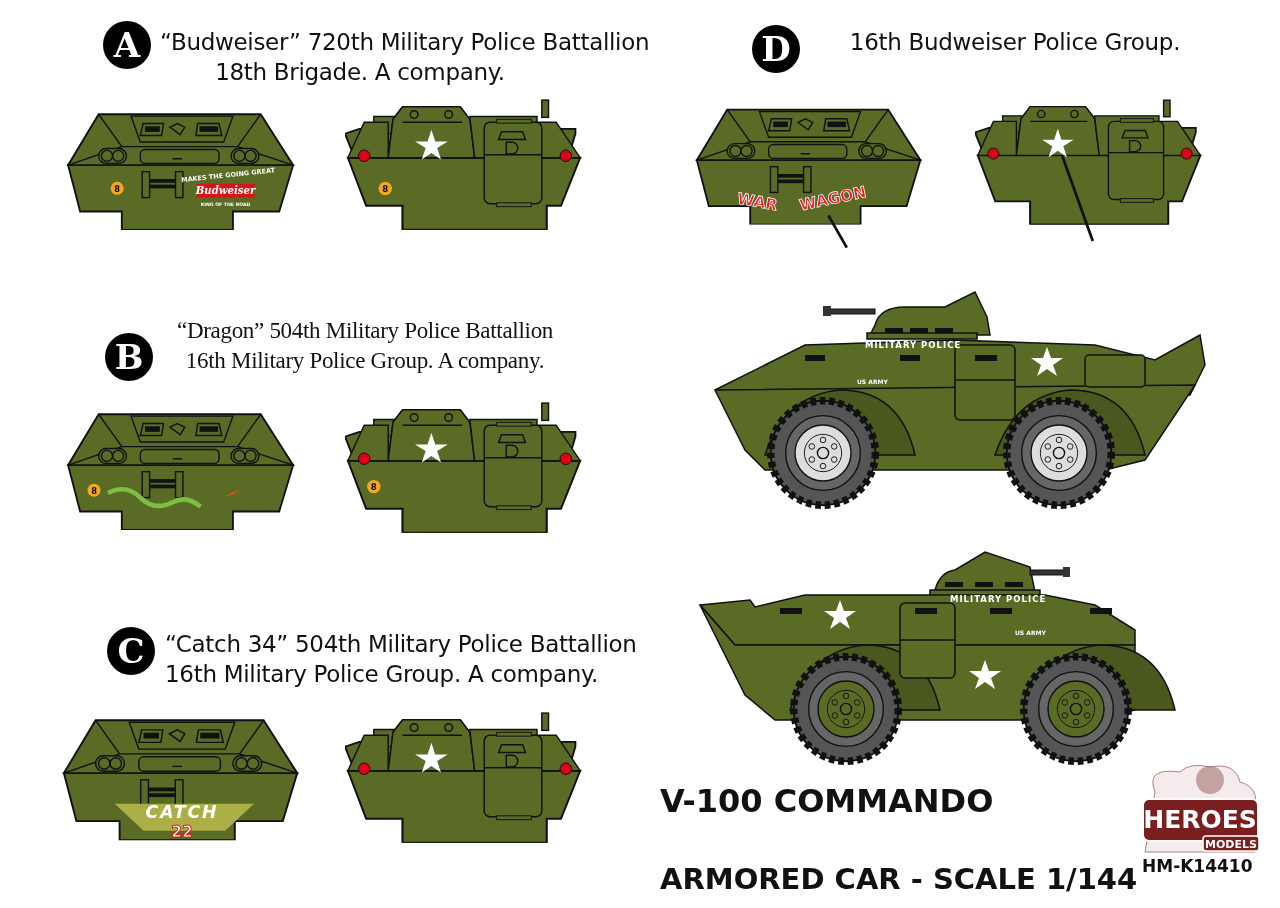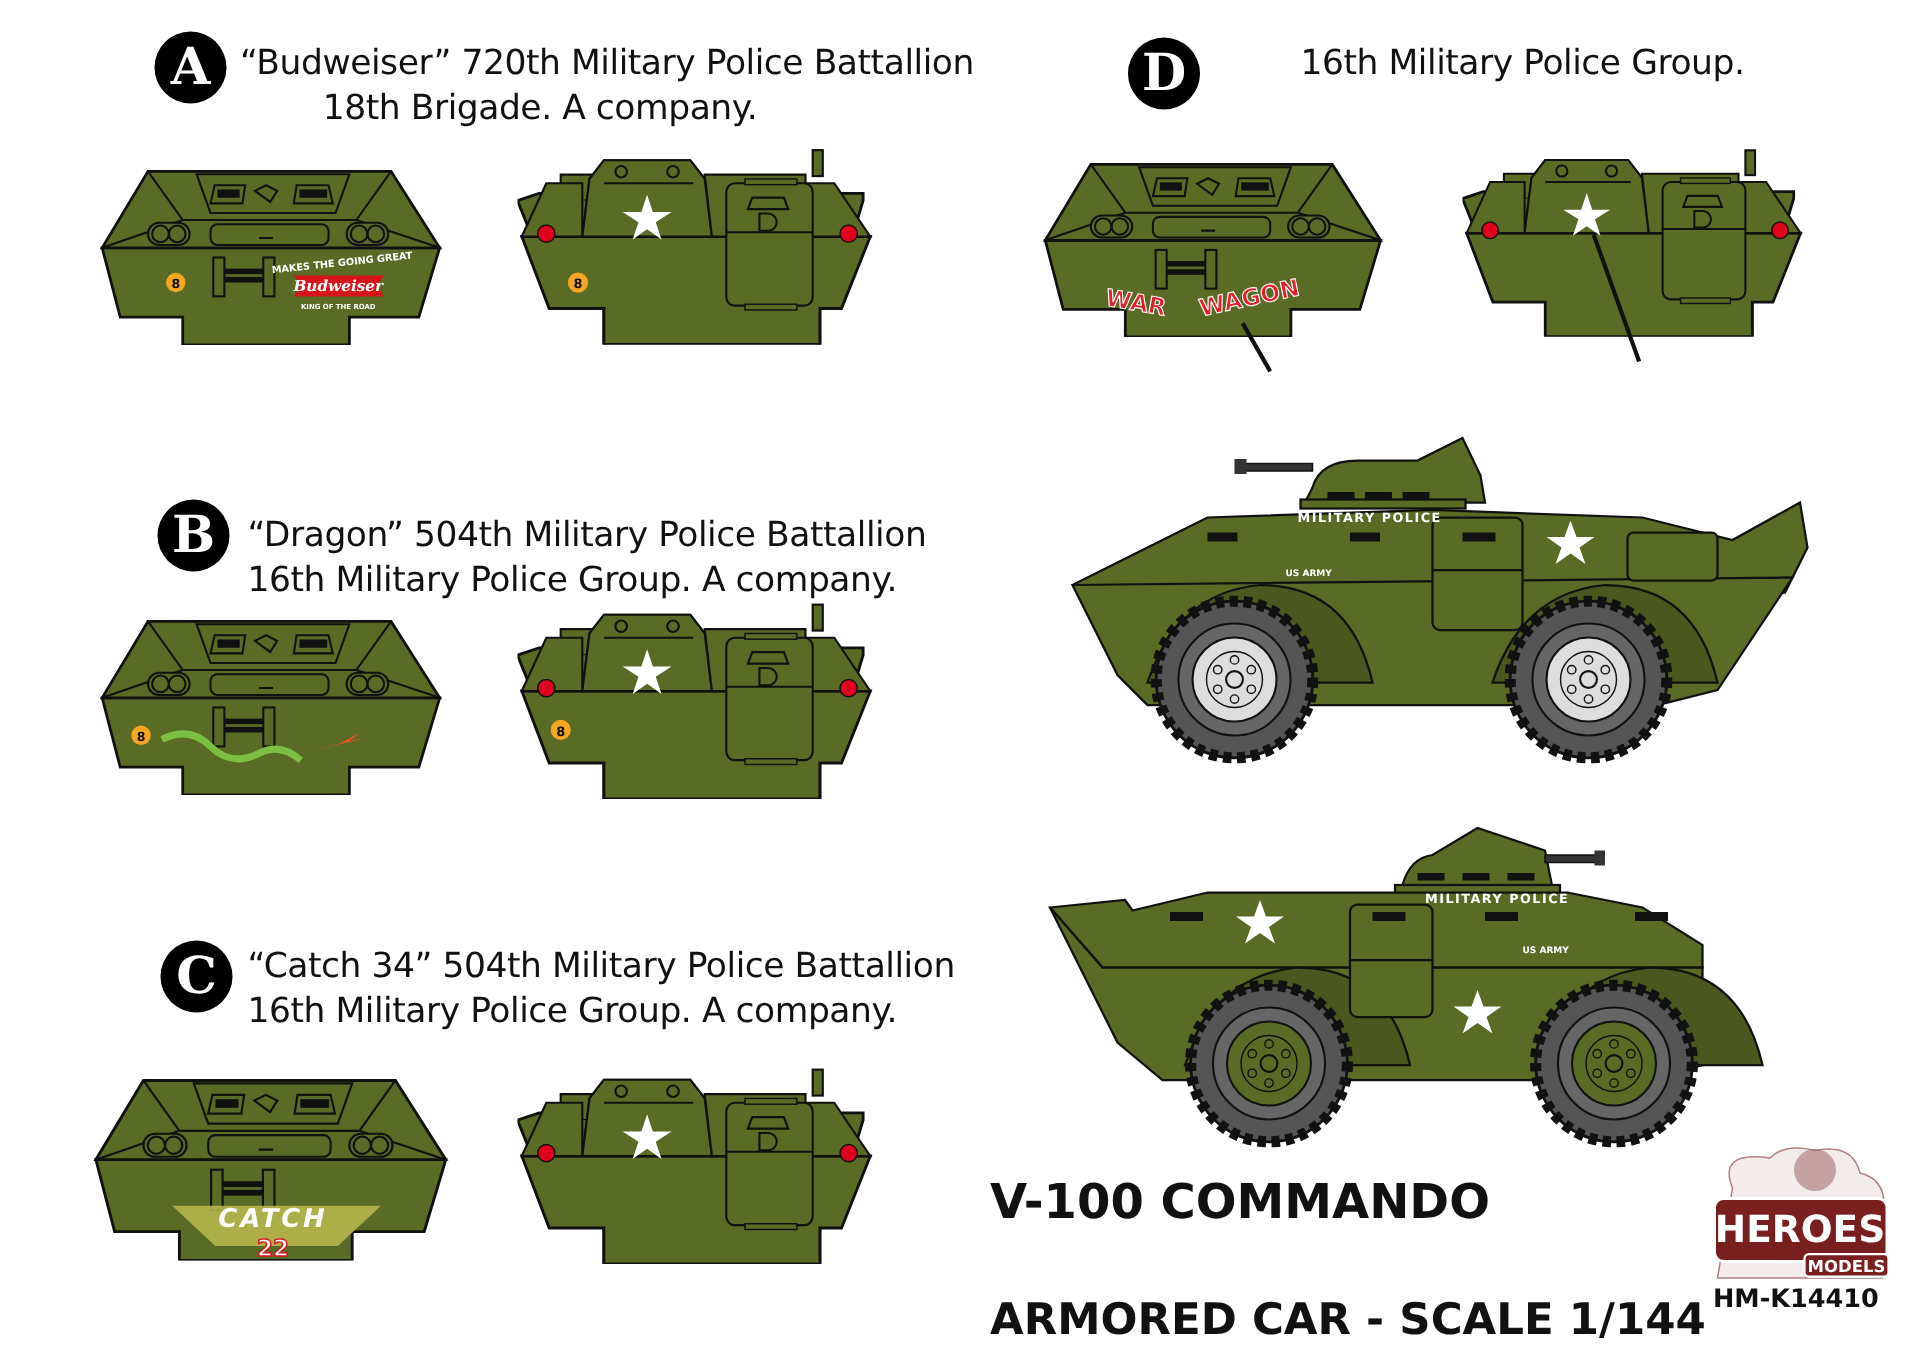--- a/index.html
+++ b/index.html
@@ -126,21 +126,21 @@
   <text x="172" y="96" font-size="11" font-style="italic" font-weight="bold" text-anchor="middle" fill="#fff" font-family="DejaVu Serif, serif">Budweiser</text>
   <text x="172" y="109" font-size="5" font-weight="bold" text-anchor="middle" fill="#fff" font-family="DejaVu Sans, sans-serif">KING OF THE ROAD</text>
 </svg>
 <svg style="left:345px;top:95px;" width="240" height="135" viewBox="0 0 250 140">
     <use href="#rear"></use>
   <circle cx="42" cy="97" r="7" fill="#f5a623"></circle>
   <text x="42" y="101" font-size="9" font-weight="bold" text-anchor="middle" fill="#111" font-family="DejaVu Sans, sans-serif">8</text>
 </svg>
 
 <div class="badge" style="left:105px;top:333px;">B</div>
-<div class="caption" style="left:165px;top:342px;width:400px;">
+<div class="caption" style="left:165px;top:316px;width:400px;font-family:Liberation Serif, serif;">
   <div>“Dragon” 504th Military Police Battallion</div>
   <div>16th Military Police Group.  A company.</div>
 </div>
 <svg style="left:62px;top:405px;" width="240" height="125" viewBox="0 0 250 135">
     <use href="#front"></use>
   <circle cx="30" cy="92" r="7" fill="#f5a623"></circle>
   <text x="30" y="96" font-size="9" font-weight="bold" text-anchor="middle" fill="#111" font-family="DejaVu Sans, sans-serif">8</text>
   <path d="M45,95 q20,-10 35,5 q15,15 35,5 q15,-8 30,5" fill="none" stroke="#7bc043" stroke-width="5"></path>
   <path d="M148,104 l25,-6 l15,-8 l-8,6 l12,-2 z" fill="#f04e23"></path>
 </svg>
@@ -160,21 +160,21 @@
   <polygon points="55,97 200,97 170,125 85,125" fill="#b5b74c" opacity="0.9"></polygon>
   <text x="125" y="112" font-size="18" font-weight="bold" font-style="italic" text-anchor="middle" fill="#fff" font-family="DejaVu Sans, sans-serif" letter-spacing="2">CATCH</text>
   <text x="125" y="132" font-size="16" font-weight="bold" text-anchor="middle" fill="#fff" stroke="#d7141a" stroke-width="1" font-family="DejaVu Sans, sans-serif">22</text>
 </svg>
 <svg style="left:345px;top:708px;" width="240" height="135" viewBox="0 0 250 140">
     <use href="#rear"></use>
   </svg>
 
 <div class="badge" style="left:752px;top:25px;">D</div>
 <div class="caption" style="left:805px;top:27px;width:420px;">
-  <div>16th Military Police Group.</div>
+  <div>16th Budweiser Police Group.</div>
 </div>
 <svg style="left:695px;top:100px;" width="230" height="125" viewBox="0 0 250 135">
     <use href="#front"></use>
   <text x="45" y="112" font-size="17" font-weight="bold" fill="#e3202c" stroke="#fff" stroke-width="0.8" font-family="DejaVu Sans, sans-serif" transform="rotate(10 45 112)">WAR</text>
   <text x="115" y="120" font-size="17" font-weight="bold" fill="#e3202c" stroke="#fff" stroke-width="0.8" font-family="DejaVu Sans, sans-serif" transform="rotate(-12 115 120)">WAGON</text>
   <line x1="145" y1="125" x2="165" y2="160" stroke="#111" stroke-width="3"></line>
 </svg>
 <svg style="left:975px;top:95px;" width="230" height="130" viewBox="0 0 250 140">
     <use href="#rear"></use>
   <line x1="95" y1="66" x2="128" y2="158" stroke="#111" stroke-width="3"></line>

